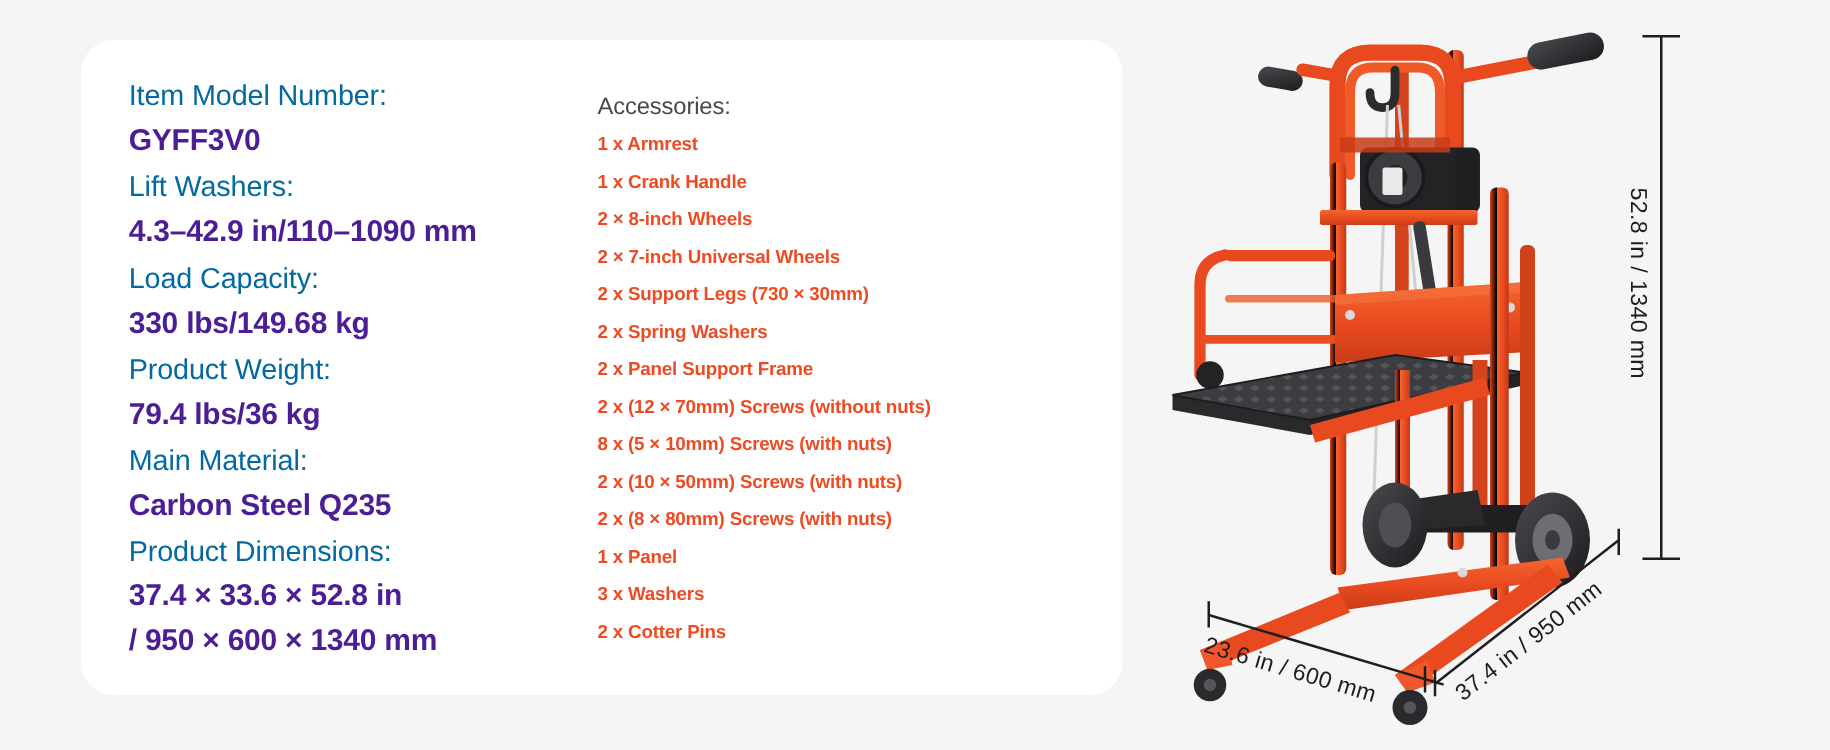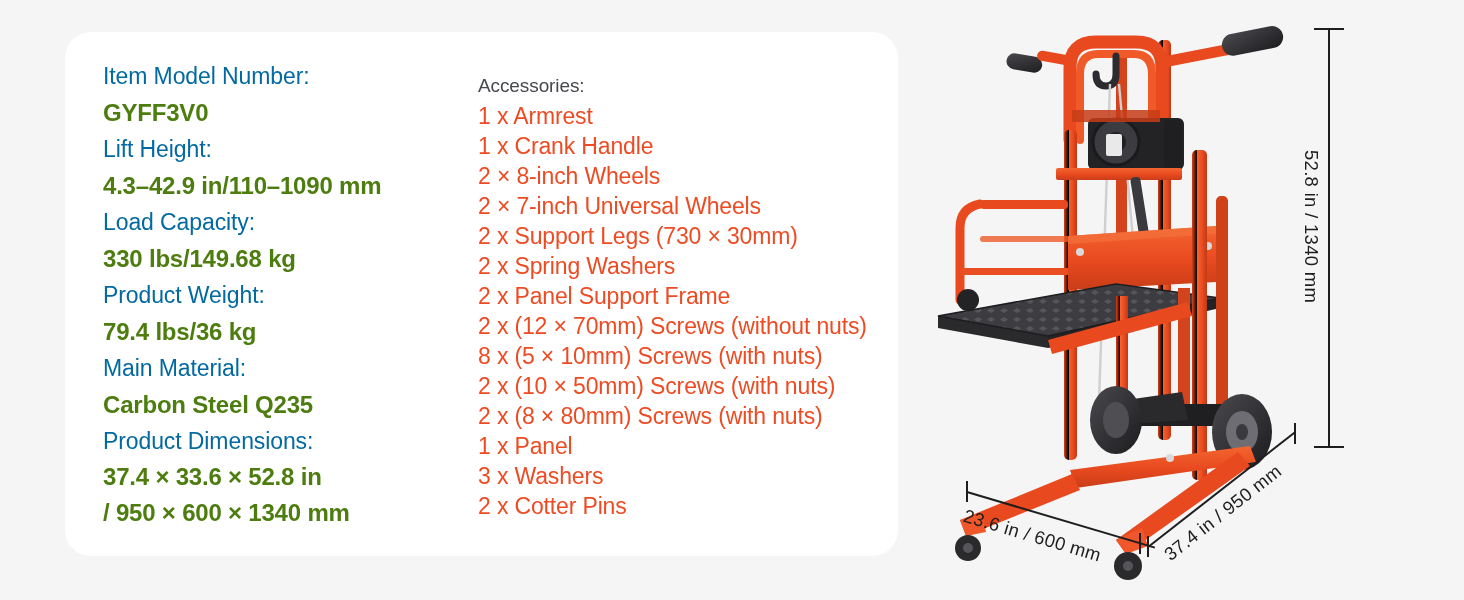--- a/index.html
+++ b/index.html
@@ -44,21 +44,21 @@
     font-size: 23px;
     line-height: 36px;
     color: #0369a1;
     font-weight: 400;
     letter-spacing: -0.1px;
     white-space: nowrap;
   }
   .spec-value {
     font-size: 24px;
     line-height: 37px;
-    color: #4d7c0f;
+    color: #4c1d95;
     font-weight: 700;
     letter-spacing: -0.2px;
     white-space: nowrap;
   }
   .spec-value.two-line {
     line-height: 36px;
   }
 
   
   #accessories {
@@ -68,24 +68,24 @@
     width: 420px;
   }
   #accessories-title {
     font-size: 19px;
     line-height: 31px;
     color: #45484d;
     font-weight: 400;
     letter-spacing: -0.1px;
   }
   .acc-item {
-    font-size: 23px;
+    font-size: 15px;
     line-height: 30px;
     color: #ee4b23;
-    font-weight: 400;
+    font-weight: 700;
     letter-spacing: -0.15px;
     white-space: nowrap;
   }
 
   
   #product-figure {
     position: absolute;
     left: 920px;
     top: 0;
     width: 544px;
@@ -213,21 +213,21 @@
 <body>
 
 <div id="spec-card">
   <div id="spec-columns">
 
     <div id="spec-list">
 
       <div class="spec-label">Item Model Number:</div>
       <div class="spec-value">GYFF3V0</div>
 
-      <div class="spec-label">Lift Height:</div>
+      <div class="spec-label">Lift Washers:</div>
       <div class="spec-value">4.3–42.9 in/110–1090 mm</div>
 
       <div class="spec-label">Load Capacity:</div>
       <div class="spec-value">330 lbs/149.68 kg</div>
 
       <div class="spec-label">Product Weight:</div>
       <div class="spec-value">79.4 lbs/36 kg</div>
 
       <div class="spec-label">Main Material:</div>
       <div class="spec-value">Carbon Steel Q235</div>

